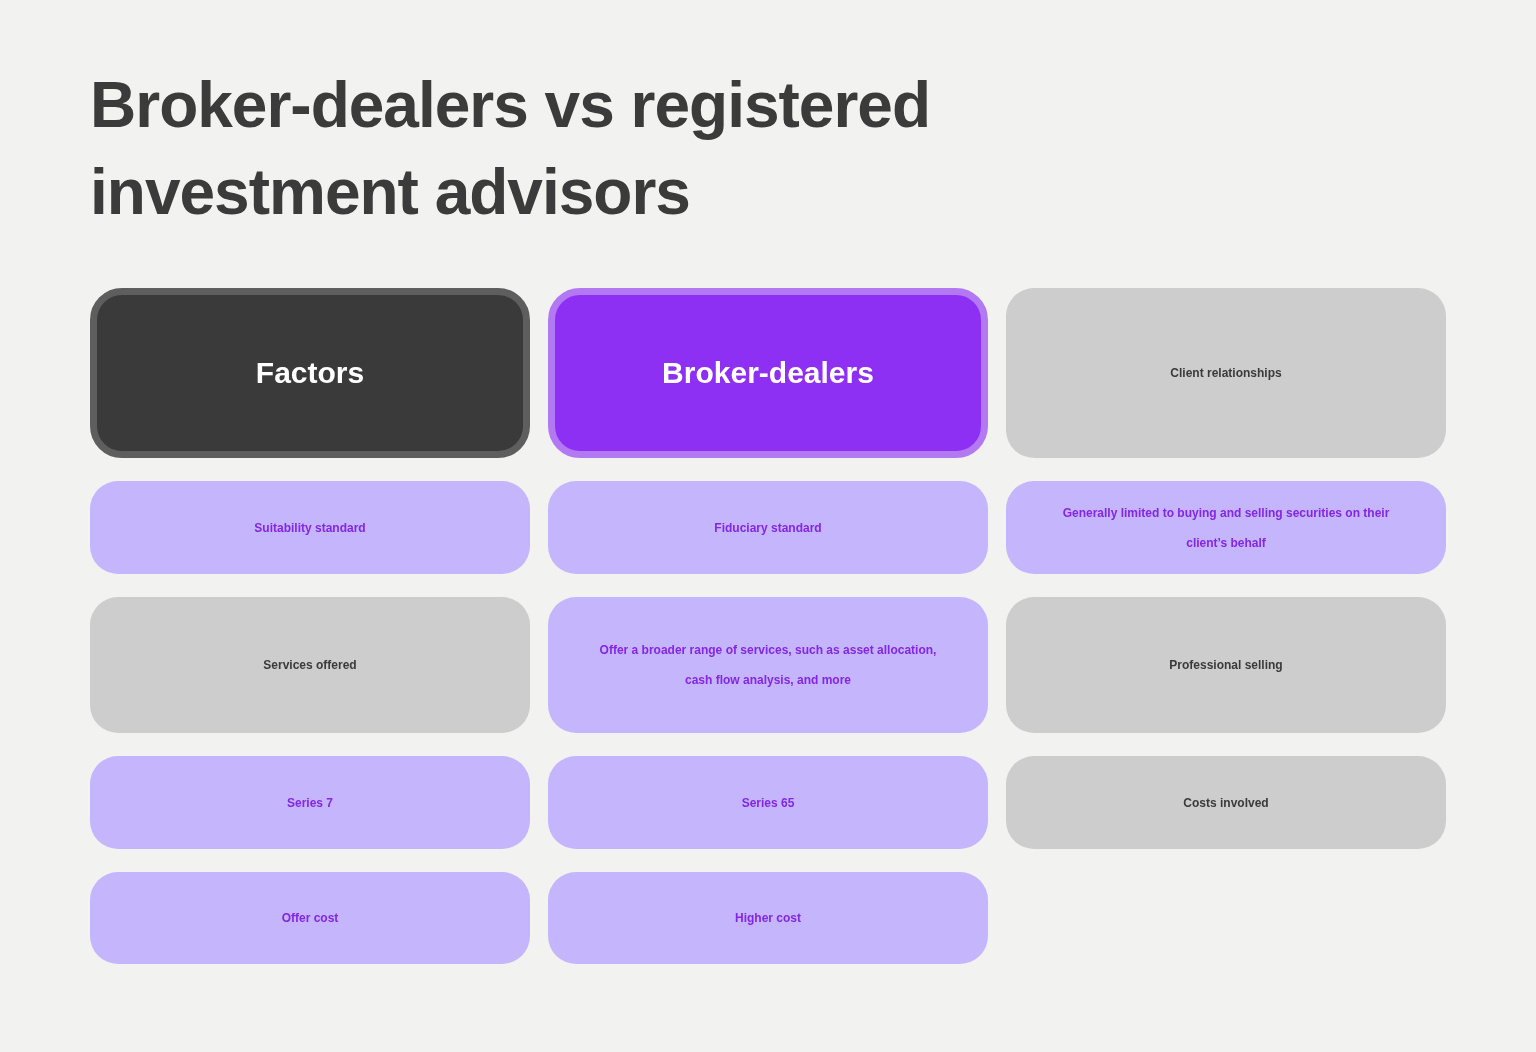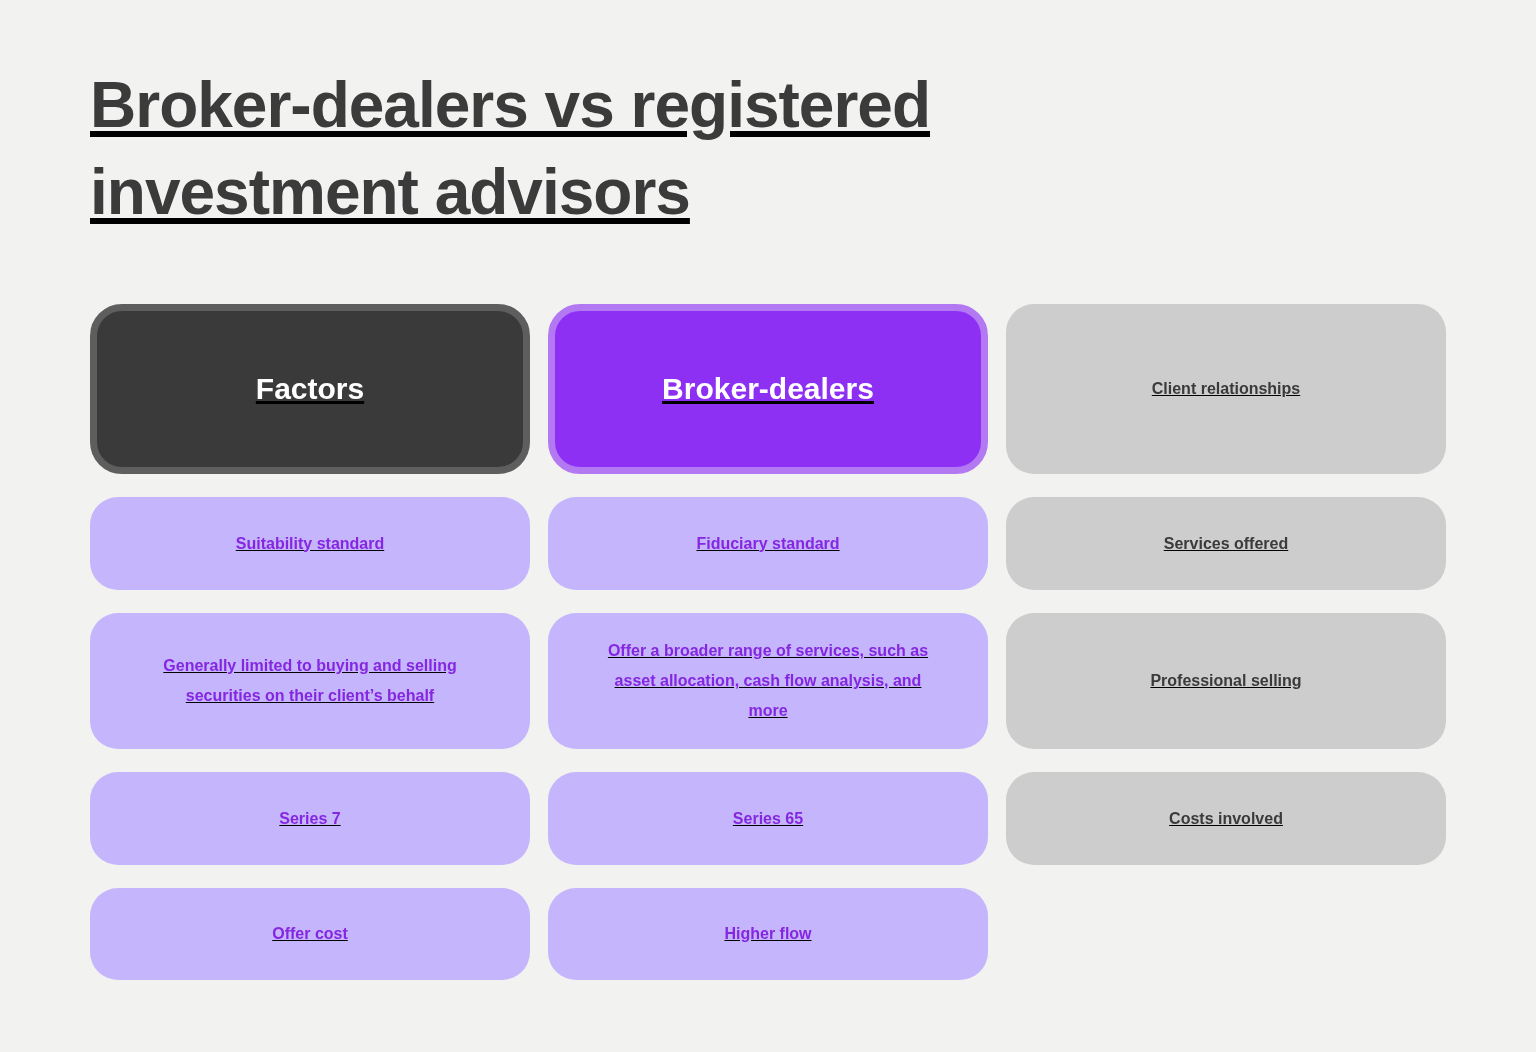--- a/index.html
+++ b/index.html
@@ -8,32 +8,31 @@
     height: 1052px;
     background: #f2f2f0;
     font-family: "Liberation Sans", "DejaVu Sans", sans-serif;
     overflow: hidden;
   }
   .page {
     position: relative;
     width: 1536px;
     height: 1052px;
     padding: 62px 90px 0 90px;
-    text-decoration: underline;
   }
   .title {
     width: 1100px;
     font-size: 64px;
     line-height: 87px;
     font-weight: 700;
     letter-spacing: -1px;
     color: #3b3b3b;
   }
   .grid {
-    margin-top: 68px;
+    margin-top: 52px;
     display: grid;
     grid-template-columns: 440px 440px 440px;
     grid-template-rows: 170px 93px 136px 93px 92px;
     column-gap: 18px;
     row-gap: 23px;
     width: 1356px;
   }
   .cell {
     display: flex;
     align-items: center;
@@ -50,21 +49,21 @@
   .hdr-dark {
     background: #3a3a3a;
     border: 7px solid #5e5e5e;
   }
   .hdr-purple {
     background: #8d30f4;
     border: 7px solid #b279f3;
   }
   .body-cell {
     border-radius: 28px;
-    font-size: 16px;
+    font-size: 12px;
     font-weight: 700;
     line-height: 30px;
     padding: 0 46px;
   }
   .factor {
     background: #cdcdcd;
     color: #3a3a3a;
   }
   .value {
     background: #c4b5fd;
@@ -91,25 +90,25 @@
     <div class="cell body-cell factor">
       <span>Client relationships</span>
     </div>
     <div class="cell body-cell value">
       <span>Suitability standard</span>
     </div>
     <div class="cell body-cell value">
       <span>Fiduciary standard</span>
     </div>
 
+    <div class="cell body-cell value">
+      <span>Generally limited to buying and selling securities on their client’s behalf</span>
+    </div>
     <div class="cell body-cell factor">
       <span>Services offered</span>
-    </div>
-    <div class="cell body-cell value">
-      <span>Generally limited to buying and selling securities on their client’s behalf</span>
     </div>
     <div class="cell body-cell value">
       <span>Offer a broader range of services, such as asset allocation, cash flow analysis, and more</span>
     </div>
 
     <div class="cell body-cell factor">
       <span>Professional selling</span>
     </div>
     <div class="cell body-cell value">
       <span>Series 7</span>
@@ -118,17 +117,17 @@
       <span>Series 65</span>
     </div>
 
     <div class="cell body-cell factor">
       <span>Costs involved</span>
     </div>
     <div class="cell body-cell value">
       <span>Offer cost</span>
     </div>
     <div class="cell body-cell value">
-      <span>Higher flow</span>
+      <span>Higher cost</span>
     </div>
 
   </div>
 </div>
 
 </body></html>

